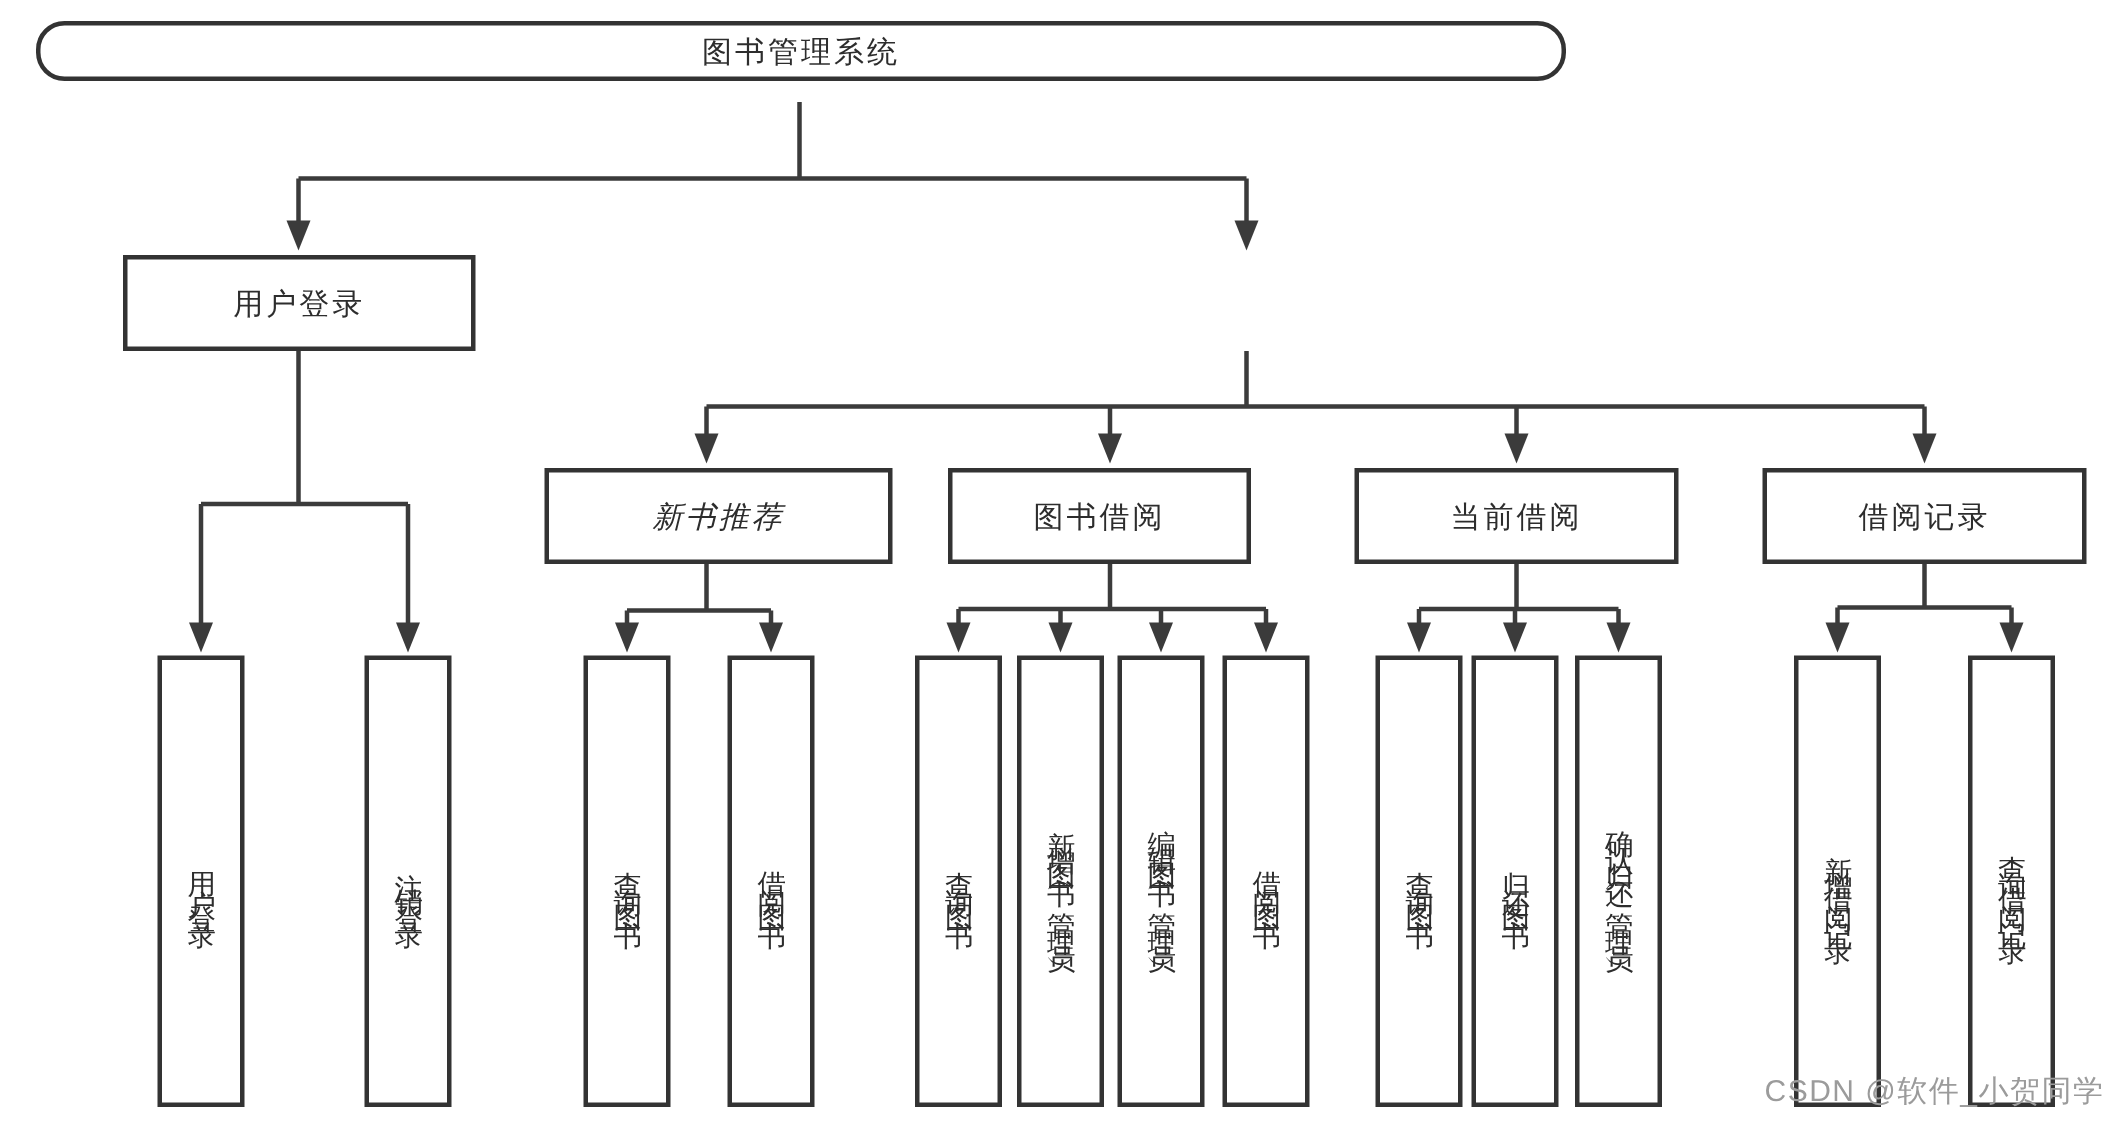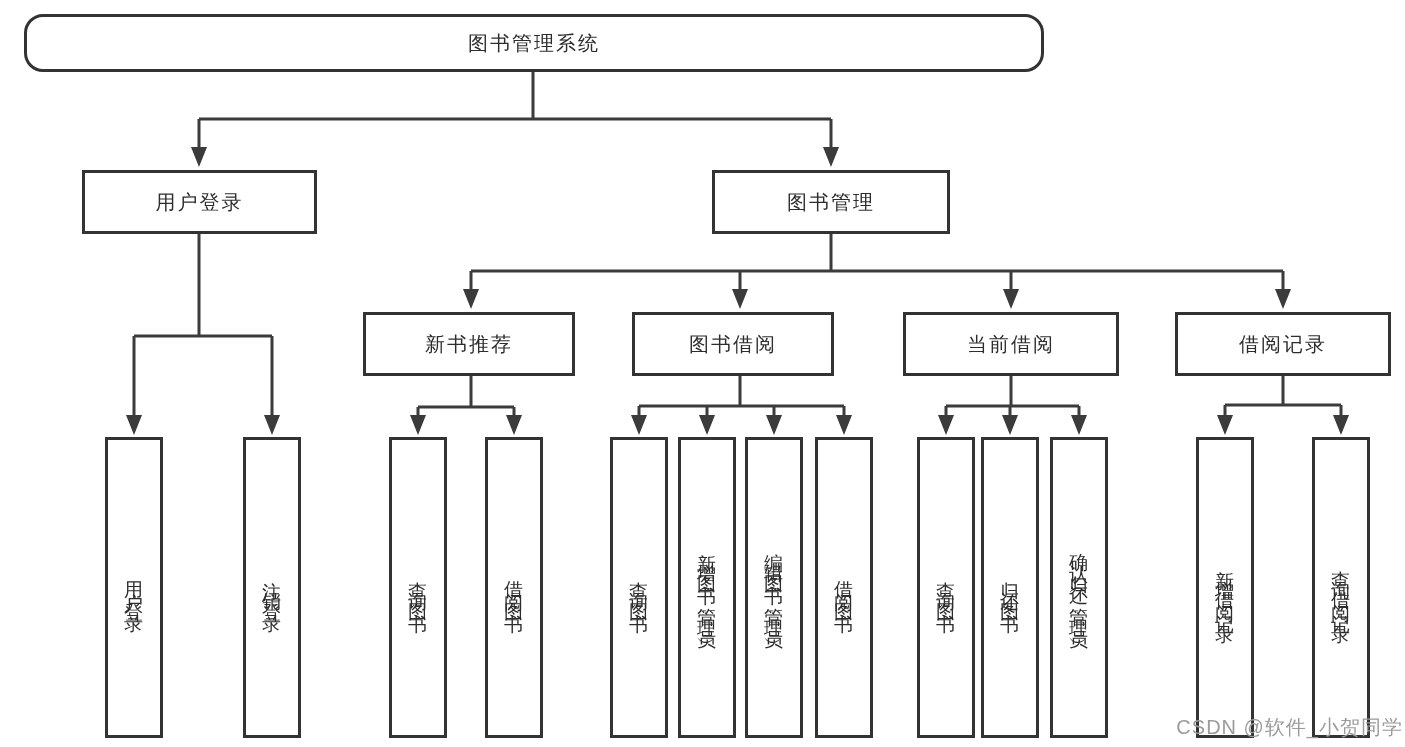--- a/index.html
+++ b/index.html
@@ -81,26 +81,25 @@
       <polygon points="766,415 782,415 774,435"></polygon>
       <polygon points="836,415 852,415 844,435"></polygon>
       <polygon points="938,415 954,415 946,435"></polygon>
       <polygon points="1002,415 1018,415 1010,435"></polygon>
       <polygon points="1071,415 1087,415 1079,435"></polygon>
       <polygon points="1217,415 1233,415 1225,435"></polygon>
       <polygon points="1333,415 1349,415 1341,435"></polygon>
     </g>
   </svg>
 
-  <div class="node hbox" style="left:24px;top:14px;width:1020px;height:58px;border-radius:19px;">图书管理系统</div>
+  <div class="node hbox" style="left:24px;top:14px;width:1020px;height:40px;border-radius:19px;">图书管理系统</div>
 
   <div class="node hbox" style="left:82px;top:170px;width:235px;height:64px;">用户登录</div>
-  <div class="node hbox" style="left:712px;top:170px;width:238px;height:64px;">图书管理</div>
 
-  <div class="node hbox" style="left:363px;top:312px;width:212px;height:64px;">新书推荐</div>
+  <div class="node hbox" style="left:363px;top:312px;width:232px;height:64px;font-style:italic;">新书推荐</div>
   <div class="node hbox" style="left:632px;top:312px;width:202px;height:64px;">图书借阅</div>
   <div class="node hbox" style="left:1175px;top:312px;width:216px;height:64px;">借阅记录</div>
   <div class="node hbox" style="left:903px;top:312px;width:216px;height:64px;">当前借阅</div>
 
   <div class="node vbox" style="left:105px;top:437px;width:58px;height:301px;">用户登录</div>
   <div class="node vbox" style="left:243px;top:437px;width:58px;height:301px;">注销登录</div>
 
   <div class="node vbox" style="left:389px;top:437px;width:58px;height:301px;">查询图书</div>
   <div class="node vbox" style="left:485px;top:437px;width:58px;height:301px;">借阅图书</div>
 

